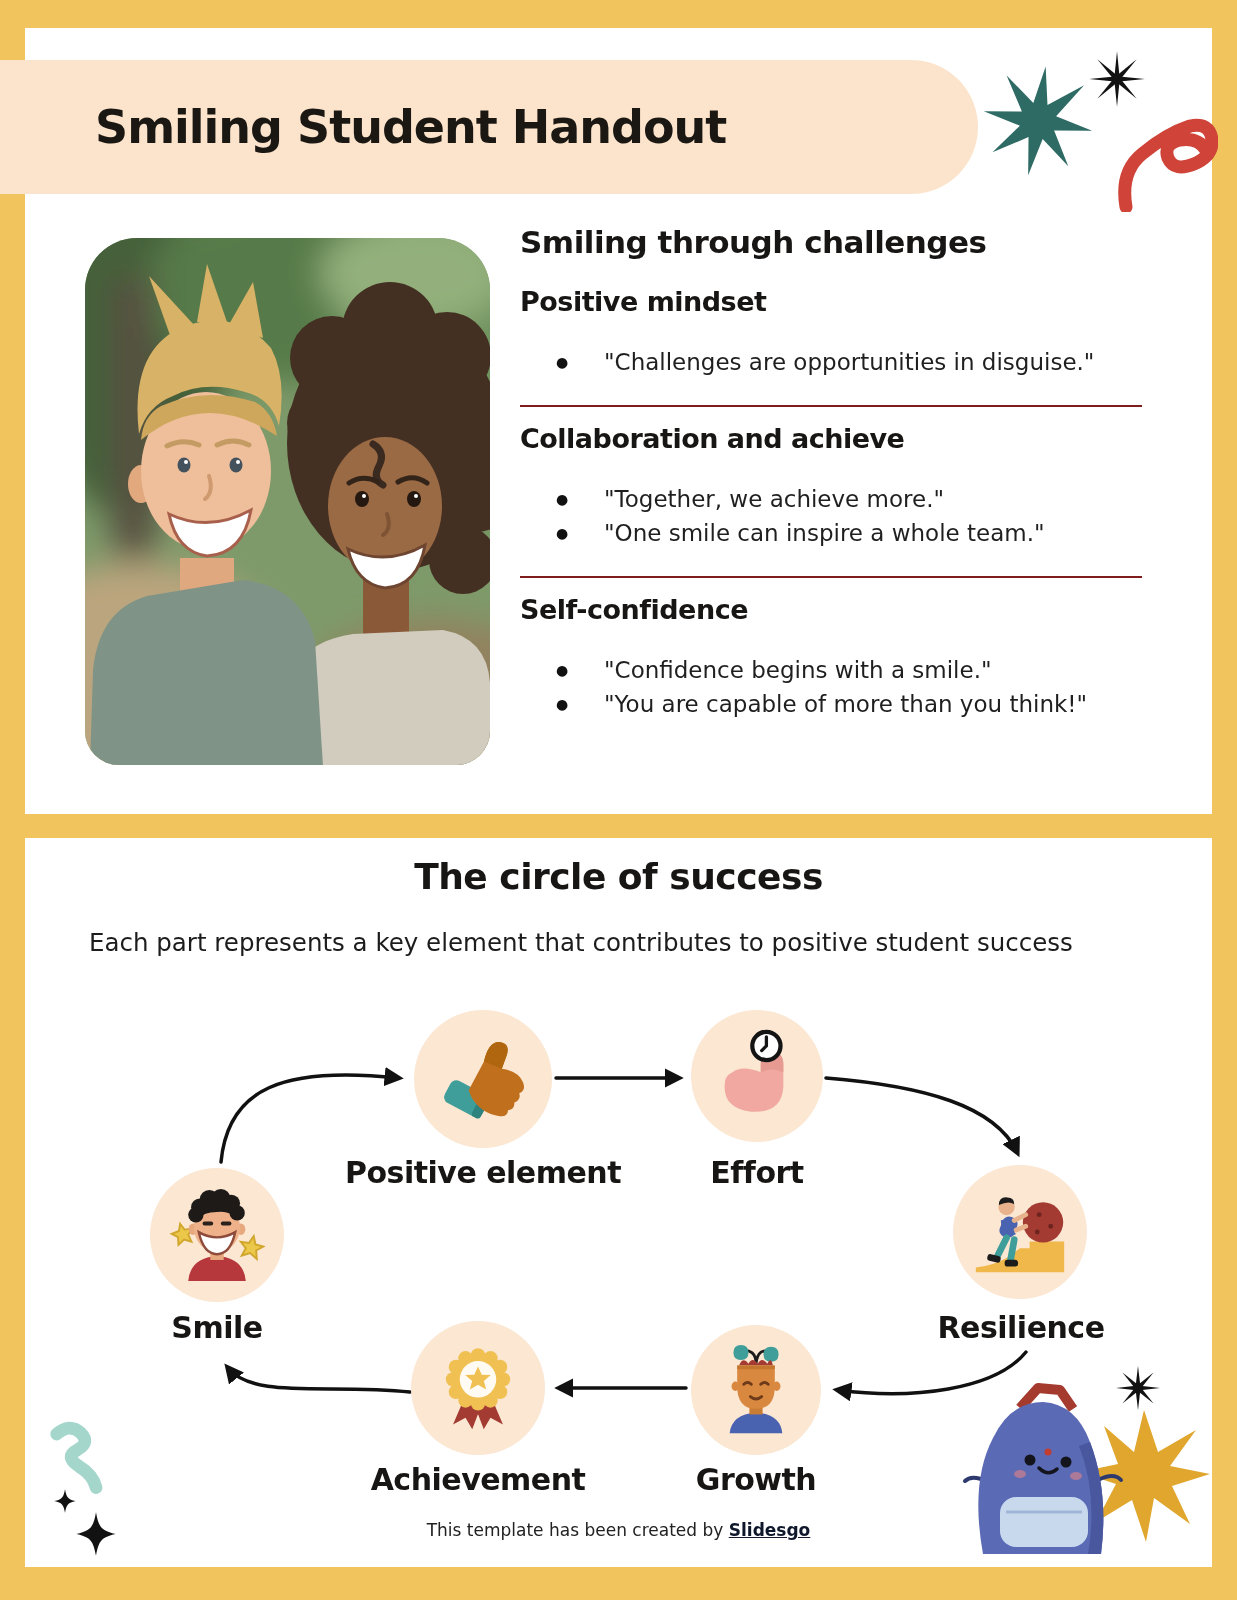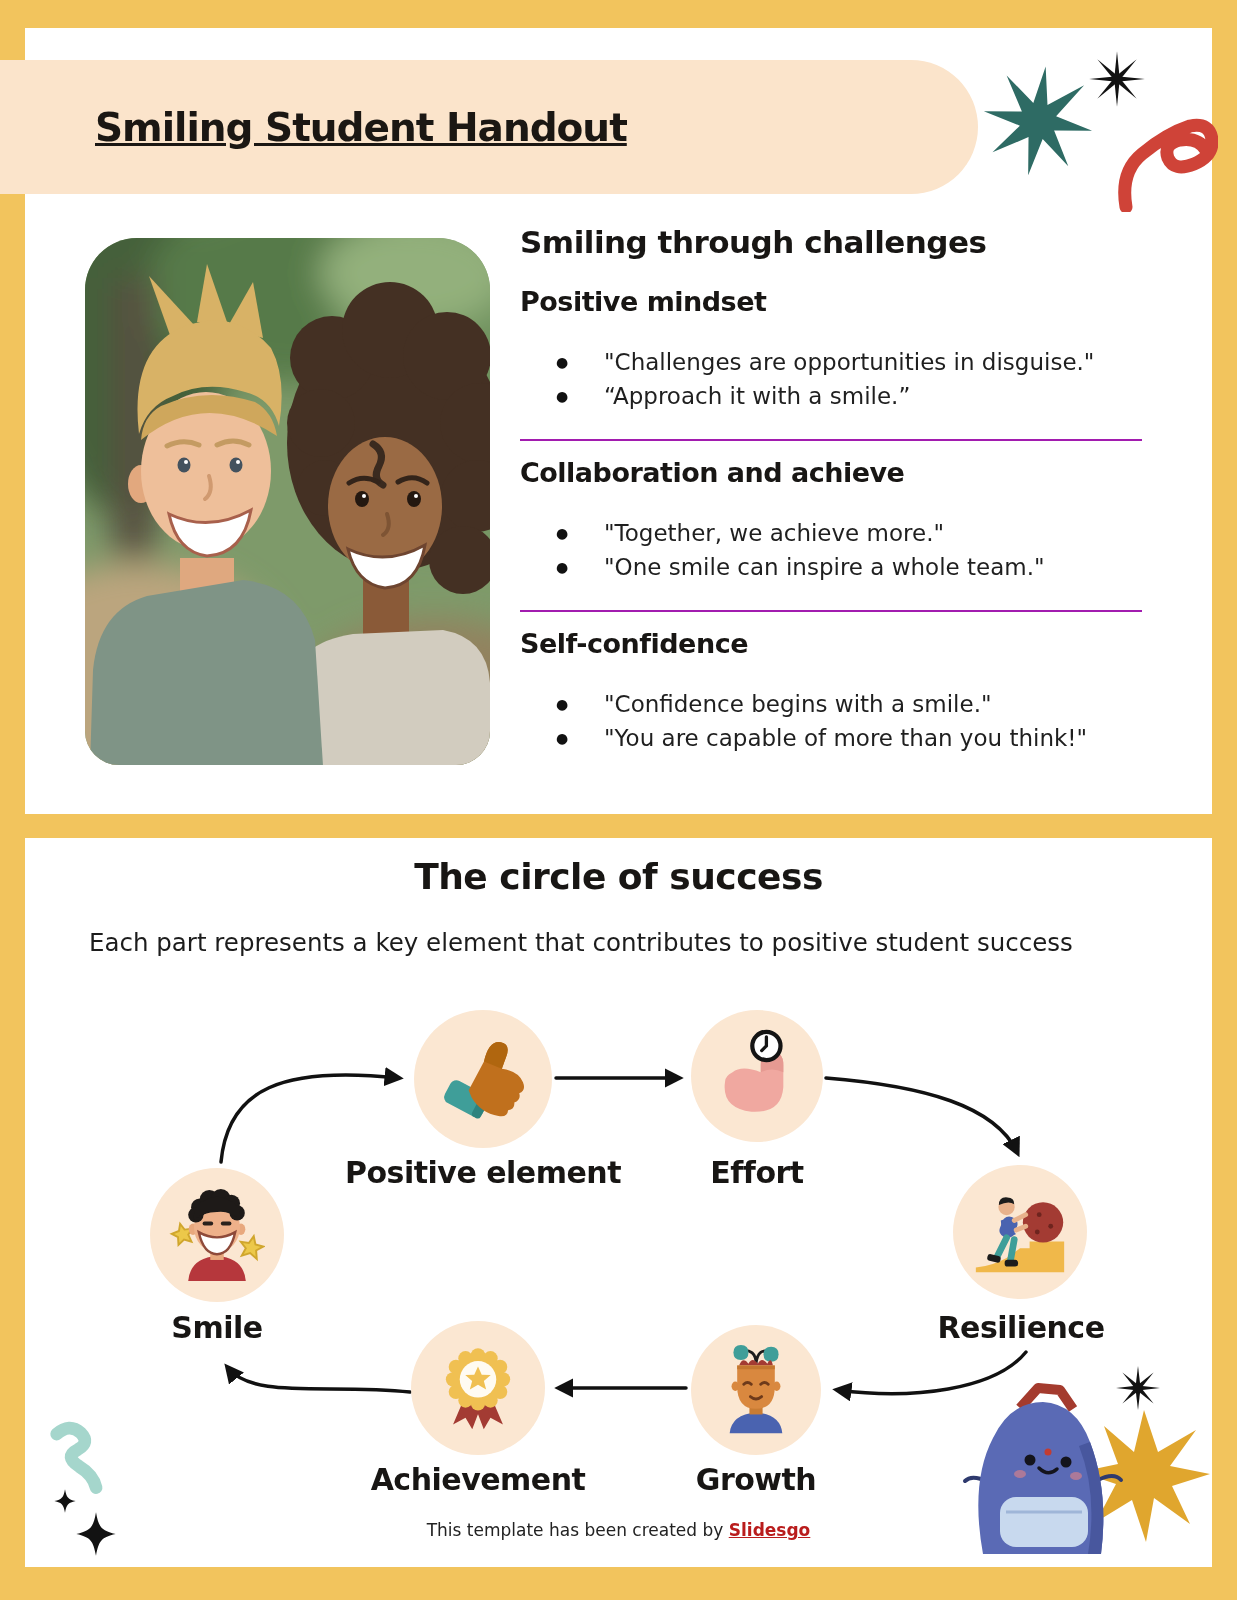--- a/index.html
+++ b/index.html
@@ -5,32 +5,32 @@
   html,body{margin:0;padding:0;}
   body{width:1237px;height:1600px;font-family:"DejaVu Sans",sans-serif;}
   .page{position:relative;width:1237px;height:1600px;background:#f2c45d;overflow:hidden;}
   .panel{position:absolute;background:#ffffff;}
   .panel-top{left:25px;top:28px;width:1187px;height:786px;}
   .panel-bottom{left:25px;top:838px;width:1187px;height:729px;}
 
   
   .banner{position:absolute;left:0;top:60px;width:978px;height:134px;background:#fbe4cb;
           border-radius:0 67px 67px 0;z-index:2;display:flex;align-items:center;}
-  .banner h1{margin:0 0 0 95px;font-size:39px;font-weight:800;letter-spacing:-1px;color:#1b1713;text-decoration:underline;}
+  .banner h1{margin:0 0 0 95px;font-size:46px;font-weight:800;letter-spacing:-1px;color:#1b1713;}
 
   .deco{position:absolute;z-index:3;}
 
   
   .photo{position:absolute;left:85px;top:238px;width:405px;height:527px;border-radius:52px 52px 34px 34px;
          overflow:hidden;z-index:2;}
 
   
   .content-col{position:absolute;left:520px;top:224px;width:622px;z-index:2;color:#1d1b19;}
   .content-col h2{margin:0 0 10px 0;font-size:31px;font-weight:700;letter-spacing:-0.5px;color:#181614;}
-  .subsection{padding:16px 0 26px 0;border-bottom:2px solid #a21caf;}
+  .subsection{padding:16px 0 26px 0;border-bottom:2px solid #7f1d1d;}
   .subsection.last{border-bottom:none;}
   .subsection h3{margin:0 0 28px 0;font-size:27px;font-weight:700;letter-spacing:-0.5px;color:#181614;}
   .subsection ul{margin:0;padding:0;list-style:none;}
   .subsection li{position:relative;font-size:23px;line-height:34px;padding-left:84px;color:#1f1f1f;}
   .subsection li::before{content:"●";position:absolute;left:36px;top:0;font-size:14px;line-height:34px;color:#111;}
 
   
   .circle-head{position:absolute;left:25px;top:856px;width:1187px;text-align:center;z-index:2;
                font-size:36px;font-weight:700;letter-spacing:-0.5px;color:#181614;margin:0;}
   .circle-sub{position:absolute;left:25px;top:912px;width:1187px;z-index:2;
@@ -38,21 +38,21 @@
 
   .node-circle{position:absolute;border-radius:50%;background:#fbe7d2;z-index:3;
                display:flex;align-items:center;justify-content:center;}
   .node-label{position:absolute;width:320px;text-align:center;z-index:3;
               font-size:30px;font-weight:700;letter-spacing:-0.5px;color:#181614;}
 
   .arrows{position:absolute;left:0;top:0;z-index:2;pointer-events:none;}
 
   .footer{position:absolute;left:25px;top:1520px;width:1187px;text-align:center;z-index:2;
           font-size:17px;color:#222;}
-  .footer .brand{font-weight:700;text-decoration:underline;color:#b91c1c;cursor:pointer;}
+  .footer .brand{font-weight:700;text-decoration:underline;color:#0f172a;cursor:pointer;}
 </style>
 </head>
 <body>
 
 <div class="page">
 
   <div class="panel panel-top"></div>
   <div class="panel panel-bottom"></div>
 
   <div class="banner">
@@ -141,21 +141,20 @@
     </svg>
   </div>
 
   <div class="content-col">
     <h2>Smiling through challenges</h2>
 
     <div class="subsection">
       <h3>Positive mindset</h3>
       <ul>
         <li>"Challenges are opportunities in disguise."</li>
-        <li>“Approach it with a smile.”</li>
       </ul>
     </div>
 
     <div class="subsection">
       <h3>Collaboration and achieve</h3>
       <ul>
         <li>"Together, we achieve more."</li>
         <li>"One smile can inspire a whole team."</li>
       </ul>
     </div>

